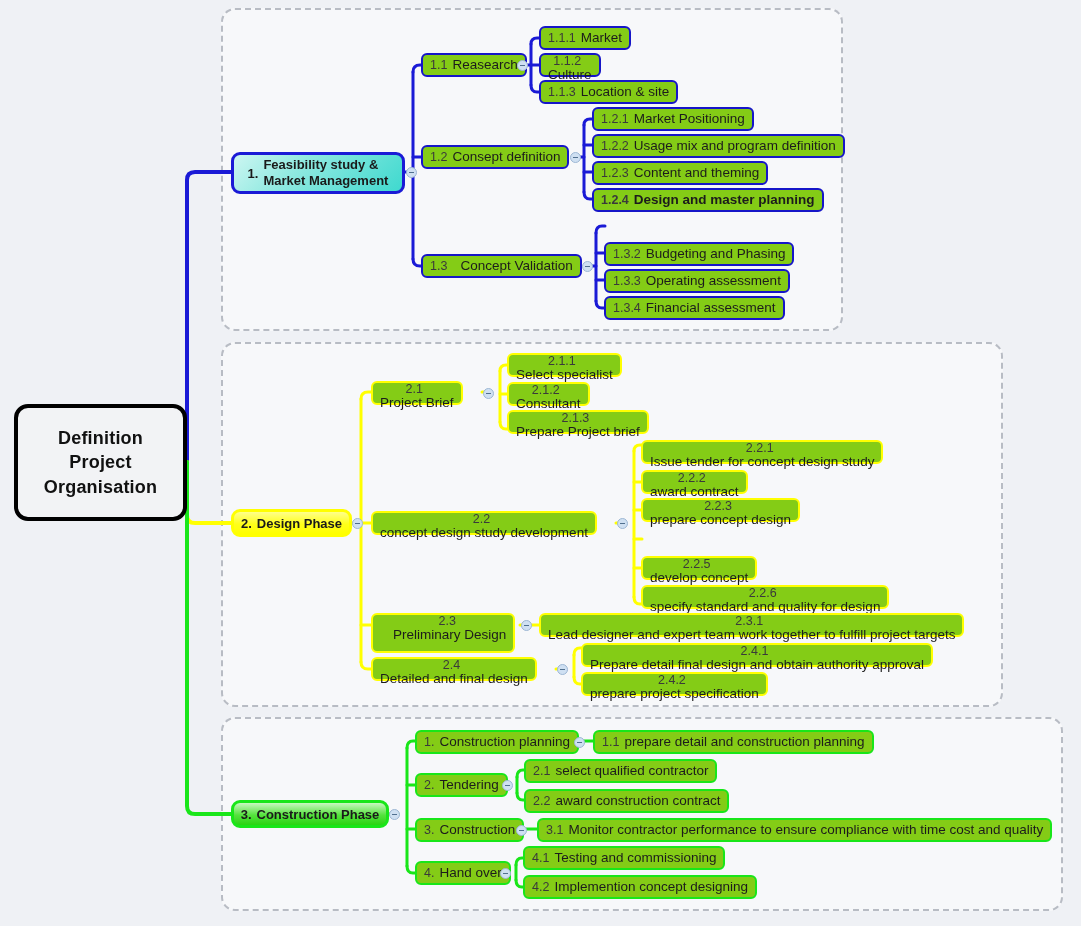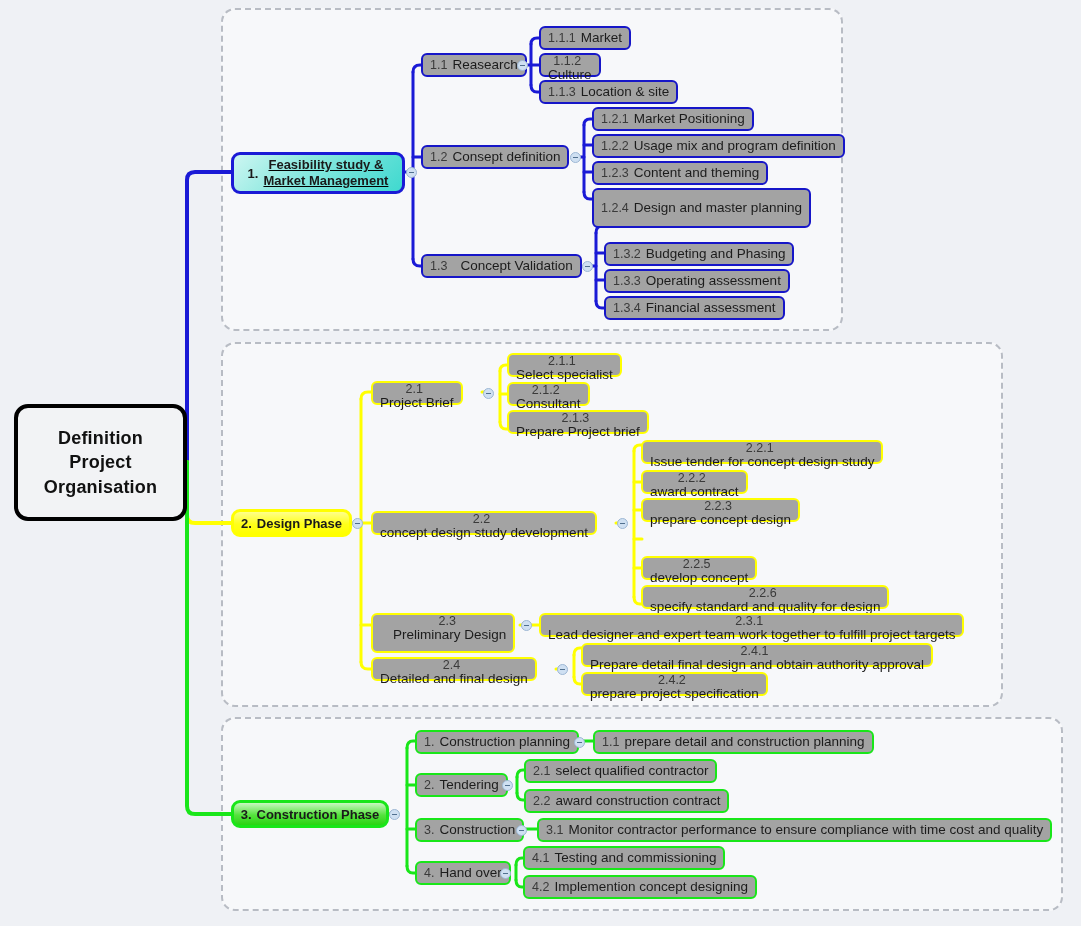--- a/index.html
+++ b/index.html
@@ -78,33 +78,33 @@
     justify-content: center;
   }
   .branch .num { font-size: 13px; font-weight: bold; color: #1a1a1a; }
   .branch .lbl { font-size: 13px; font-weight: bold; color: #1a1a1a; }
 
   .branch.cyan {
     border-color: #1a1ad6;
     background: linear-gradient(135deg,#cdf6f2 0%, #8fe9e0 38%, #3fd9cf 100%);
     flex-direction: row;
   }
-  .branch.cyan .stack { display:flex; flex-direction:column; align-items:center; line-height:1.25;text-decoration:underline; }
+  .branch.cyan .stack { display:flex; flex-direction:column; align-items:flex-start; line-height:1.25; }
   .branch.yellow {
     border-color: #ffff00;
     background: linear-gradient(180deg,#ffff8c 0%, #ffff1a 55%, #ffff00 100%);
   }
   .branch.green {
     border-color: #19e619;
     background: linear-gradient(180deg,#c9f7c0 0%, #55e23d 55%, #2ad413 100%);
   }
 
   
   .sub {
-    background: #a3a3a3;
+    background: #84cc16;
     padding: 0 7px;
     border-width: 2px;
     border-style: solid;
     border-radius: 6px;
   }
   .sub.b { border-color: #1616c8; }
   .sub.y { border-color: #ffff00; flex-direction: column; }
   .sub.g { border-color: #19e619; }
 
   
@@ -268,21 +268,21 @@
     <span class="lbl">Market Positioning</span>
   </div>
   <div class="node sub b" style="left:592px; top:134px; height:24px;">
     <span class="num">1.2.2</span>
     <span class="lbl">Usage mix and program definition</span>
   </div>
   <div class="node sub b" style="left:592px; top:161px; height:24px;">
     <span class="num">1.2.3</span>
     <span class="lbl">Content and theming</span>
   </div>
-  <div class="node sub b" style="left:592px; top:188px; height:40px;">
+  <div class="node sub b" style="left:592px; top:188px; height:24px;font-weight:bold;">
     <span class="num">1.2.4</span>
     <span class="lbl">Design and master planning</span>
   </div>
 
   <div class="node sub b" style="left:421px; top:254px; height:24px;gap:8px;">
     <span class="num">1.3</span>
     <span class="lbl">Concept Validation</span>
   </div>
   <div class="toggle" style="left:582px; top:261px;"></div>
 

